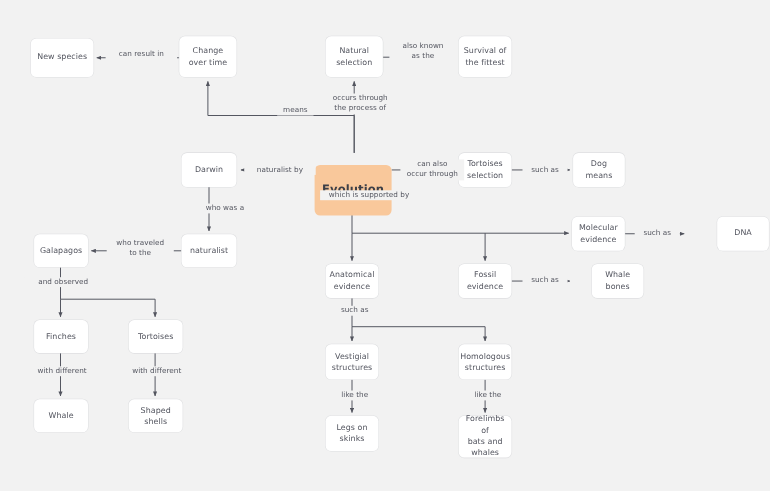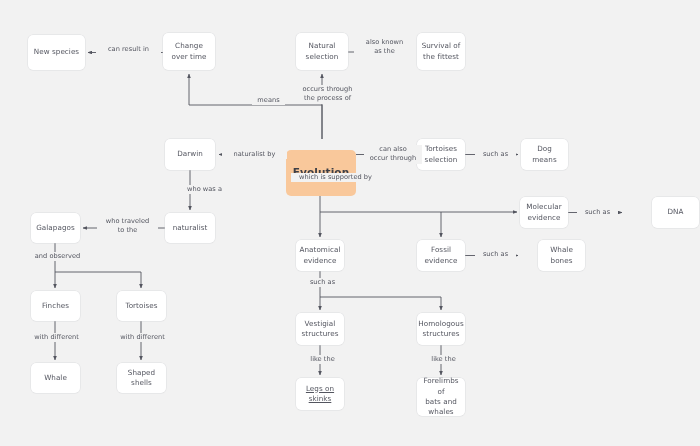--- a/index.html
+++ b/index.html
@@ -146,21 +146,21 @@
       <div class="node" style="left: 538px; top: 240px; width: 47px; height: 31px; white-space: pre-line;">Whale
 bones</div>
       <div class="node" style="left: 31px; top: 291px; width: 49px; height: 30px; white-space: pre-line;">Finches</div>
       <div class="node" style="left: 117px; top: 291px; width: 49px; height: 30px; white-space: pre-line;">Tortoises</div>
       <div class="node" style="left: 296px; top: 313px; width: 48px; height: 32px; white-space: pre-line;">Vestigial
 structures</div>
       <div class="node" style="left: 417px; top: 313px; width: 48px; height: 32px; white-space: pre-line;">Homologous
 structures</div>
       <div class="node" style="left: 31px; top: 363px; width: 49px; height: 30px; white-space: pre-line;">Whale</div>
       <div class="node" style="left: 117px; top: 363px; width: 49px; height: 30px; white-space: pre-line;">Shaped shells</div>
-      <div class="node" style="left: 296px; top: 378px; width: 48px; height: 32px; white-space: pre-line; text-decoration: underline;">Legs on
+      <div class="node" style="left: 296px; top: 378px; width: 48px; height: 32px; white-space: pre-line;">Legs on
 skinks</div>
       <div class="node" style="left: 417px; top: 378px; width: 48px; height: 38px; white-space: pre-line;">Forelimbs of
 bats and
 whales</div>
     </div>
   <div id="labels">
       <div class="edge-label" style="left: 96px; top: 45px; width: 62px; white-space: pre-line;">can result in</div>
       <div class="edge-label" style="left: 354px; top: 38px; width: 58px; white-space: pre-line;">also known
 as the</div>
       <div class="edge-label" style="left: 252px; top: 96px; width: 30px; white-space: pre-line;">means</div>

